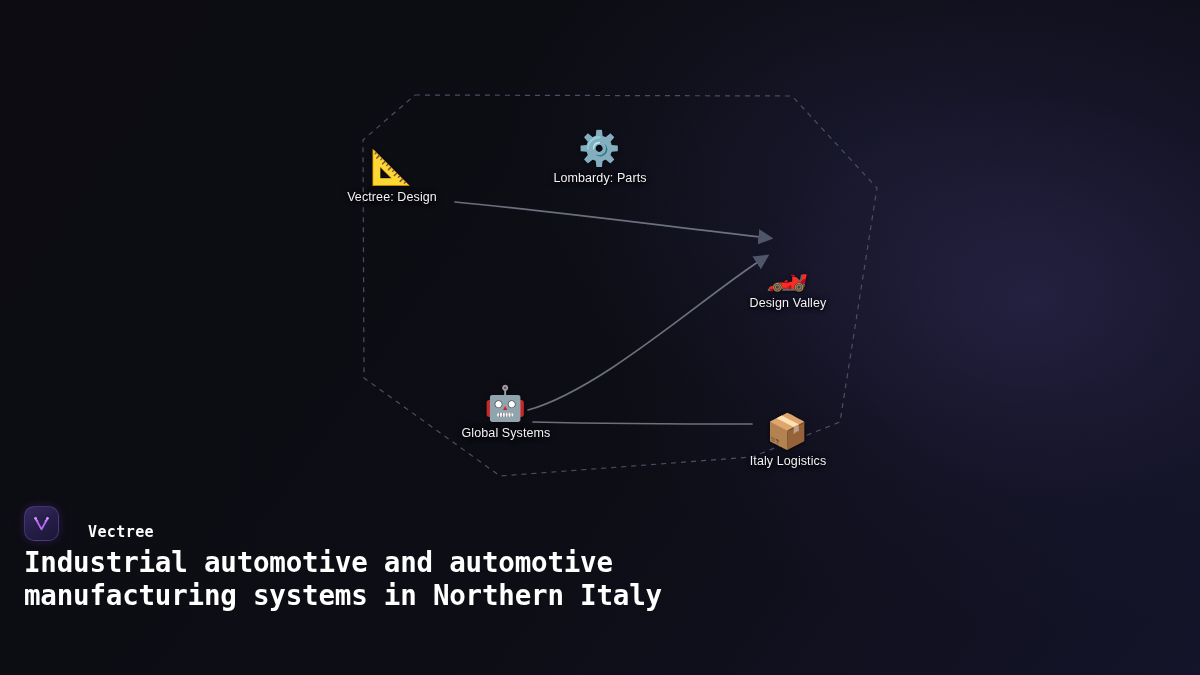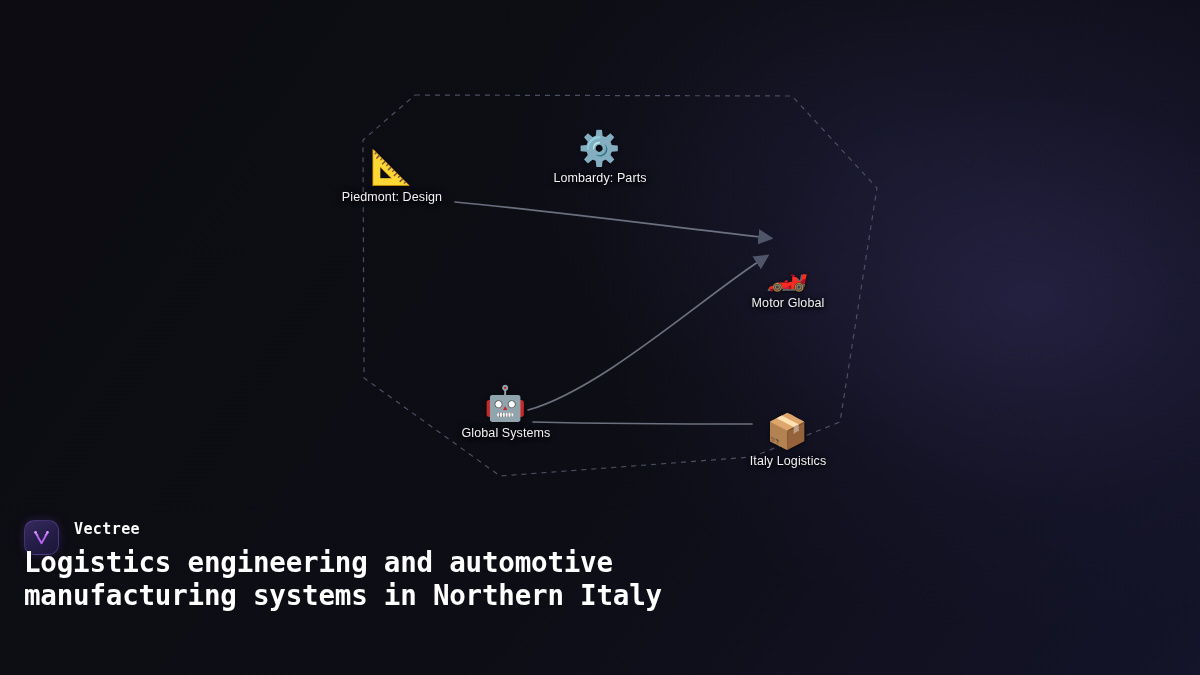--- a/index.html
+++ b/index.html
@@ -63,24 +63,24 @@
     left: 0;
     bottom: 0;
     width: 1200px;
     height: 185px;
     box-sizing: border-box;
     padding: 0 24px;
   }
   #brand-row {
     position: absolute;
     left: 24px;
-    top: 30px;
+    top: 16px;
     display: flex;
-    align-items: flex-start;
-    gap: 15px;
+    align-items: flex-end;
+    gap: 29px;
   }
   #brand-logo {
     width: 33px;
     height: 33px;
     border-radius: 10px;
     background: linear-gradient(150deg, #352a5e 0%, #241d46 55%, #1b1636 100%);
     border: 1px solid rgba(150,110,230,0.30);
     display: flex;
     align-items: center;
     justify-content: center;
@@ -134,29 +134,29 @@
     <g id="edges-group">
         <path d="M 455 202 C 560 212 680 228 760 237" fill="none" stroke="#7b8291" stroke-width="1.7" stroke-linecap="round" opacity="0.85" marker-end="url(#arrowhead)"></path>
         <path d="M 528 410 C 600 390 700 300 758 262" fill="none" stroke="#7b8291" stroke-width="1.7" stroke-linecap="round" opacity="0.85" marker-end="url(#arrowhead)"></path>
         <path d="M 533 422 C 620 424 700 424 752 424" fill="none" stroke="#7b8291" stroke-width="1.7" stroke-linecap="round" opacity="0.85"></path>
       </g>
   </svg>
 
   <div id="nodes-layer">
       <div class="node" style="left: 392px; top: 175px;">
         <span class="node-icon">📐</span>
-        <span class="node-label">Piedmont: Design</span>
+        <span class="node-label">Vectree: Design</span>
       </div>
       <div class="node" style="left: 600px; top: 156px;">
         <span class="node-icon">⚙️</span>
         <span class="node-label">Lombardy: Parts</span>
       </div>
       <div class="node" style="left: 788px; top: 281px;">
         <span class="node-icon">🏎️</span>
-        <span class="node-label">Motor Global</span>
+        <span class="node-label">Design Valley</span>
       </div>
       <div class="node" style="left: 506px; top: 411px;">
         <span class="node-icon">🤖</span>
         <span class="node-label">Global Systems</span>
       </div>
       <div class="node" style="left: 788px; top: 439px;">
         <span class="node-icon">📦</span>
         <span class="node-label">Italy Logistics</span>
       </div>
     </div>
@@ -168,17 +168,17 @@
         <svg width="21" height="21" viewBox="0 0 24 24" aria-hidden="true">
           <path d="M5.2 6.6 L12 18.6 L18.8 6.6" fill="none" stroke="#b766f5" stroke-width="2.1" stroke-linecap="round" stroke-linejoin="round"></path>
           <path d="M5.2 6.6 L7.6 9.4 M18.8 6.6 L16.4 9.4" fill="none" stroke="#c47ff7" stroke-width="1.7" stroke-linecap="round"></path>
           <circle cx="5.2" cy="6.0" r="1.5" fill="#d79bfa"></circle>
           <circle cx="18.8" cy="6.0" r="1.5" fill="#d79bfa"></circle>
         </svg>
       </div>
       <span id="brand-name">Vectree</span>
     </div>
 
-    <div id="headline">Logistics engineering and automotive manufacturing systems in Northern Italy</div>
+    <div id="headline">Industrial automotive and automotive manufacturing systems in Northern Italy</div>
 
 
   </div>
 </div>
 
 </body></html>

